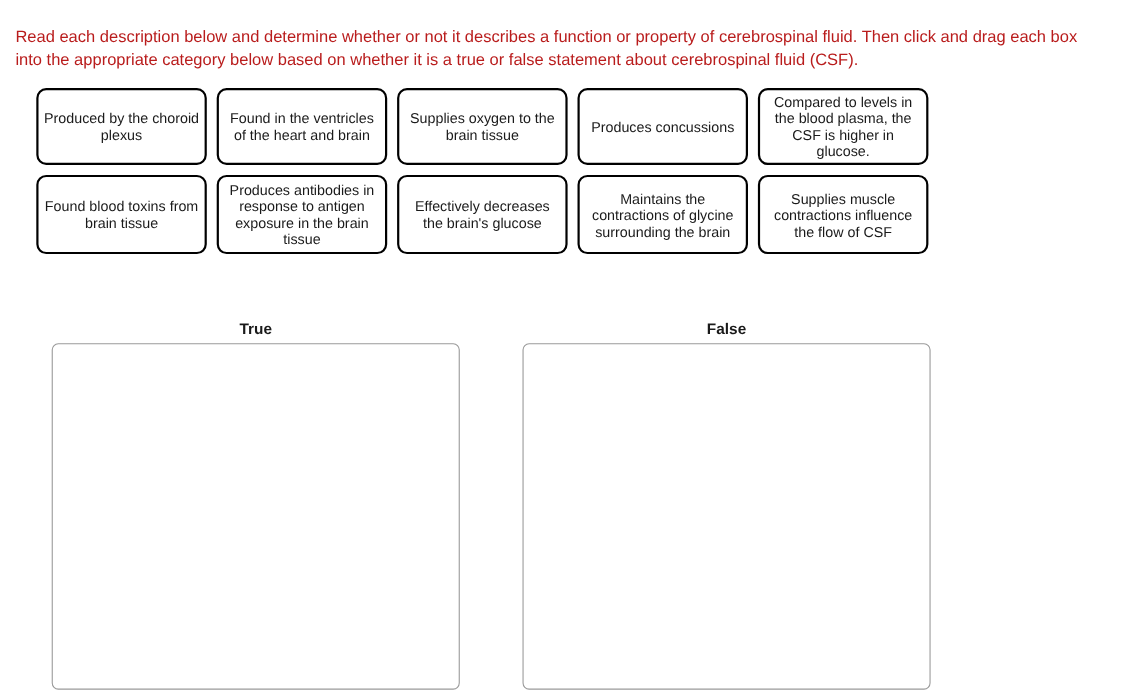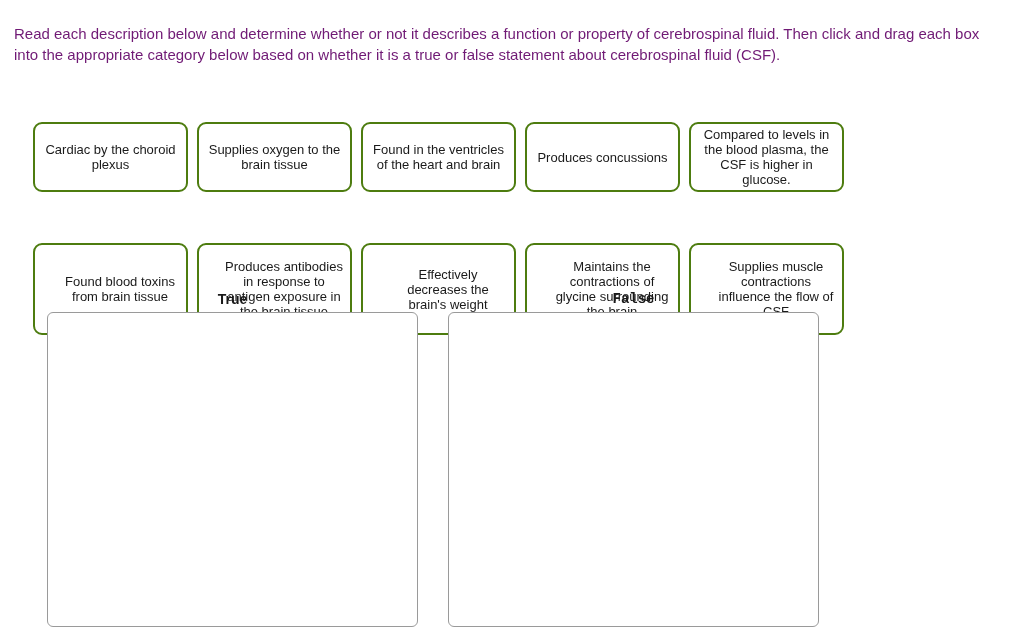--- a/index.html
+++ b/index.html
@@ -11,60 +11,59 @@
     overflow: hidden;
     position: relative;
   }
   .instructions {
     position: absolute;
     left: 14px;
     top: 23px;
     width: 985px;
     font-size: 15px;
     line-height: 21px;
-    color: #701a75;
+    color: #b91c1c;
   }
   .cards {
     position: absolute;
     left: 33px;
     top: 80px;
     width: 812px;
     display: flex;
     flex-direction: column;
     gap: 9px;
   }
   .card-row {
     display: flex;
     gap: 9px;
   }
   .card {
     width: 155px;
-    border: 2px solid #4d7c0f;
+    border: 2px solid #000000;
     border-radius: 9px;
     background: #ffffff;
     color: #1a1a1a;
     display: flex;
     align-items: center;
     justify-content: center;
     text-align: center;
     font-size: 13px;
     line-height: 15px;
     padding: 3px 5px;
     cursor: grab;
-    margin-top: 42px;
   }
   .card-row.row-1 .card { height: 70px; }
-  .card-row.row-2 .card { height: 92px; padding-left: 24px; }
+  .card-row.row-2 .card { height: 72px; }
   .category {
     position: absolute;
     top: 291px;
     width: 371px;
   }
   .category.cat-true  { left: 47px; }
-  .category.cat-false { left: 448px; font-family: Liberation Mono, monospace; }
+  .category.cat-false { left: 475px; }
   .category-label {
     text-align: center;
     font-size: 14px;
     font-weight: bold;
     color: #1a1a1a;
     margin-bottom: 5px;
     line-height: 16px;
   }
   .dropzone {
     height: 315px;
@@ -73,30 +72,30 @@
     background: #ffffff;
   }
 </style>
 </head>
 <body>
 
 <p class="instructions">Read each description below and determine whether or not it describes a function or property of cerebrospinal fluid. Then click and drag each box into the appropriate category below based on whether it is a true or false statement about cerebrospinal fluid (CSF).</p>
 
 <div class="cards">
   <div class="card-row row-1">
-    <div class="card">Cardiac by the choroid plexus</div>
+    <div class="card">Produced by the choroid plexus</div>
+    <div class="card">Found in the ventricles of the heart and brain</div>
     <div class="card">Supplies oxygen to the brain tissue</div>
-    <div class="card">Found in the ventricles of the heart and brain</div>
     <div class="card">Produces concussions</div>
     <div class="card">Compared to levels in the blood plasma, the CSF is higher in glucose.</div>
   </div>
   <div class="card-row row-2">
     <div class="card">Found blood toxins from brain tissue</div>
     <div class="card">Produces antibodies in response to antigen exposure in the brain tissue</div>
-    <div class="card">Effectively decreases the brain's weight</div>
+    <div class="card">Effectively decreases the brain's glucose</div>
     <div class="card">Maintains the contractions of glycine surrounding the brain</div>
     <div class="card">Supplies muscle contractions influence the flow of CSF</div>
   </div>
 </div>
 
 <div class="category cat-true">
   <div class="category-label">True</div>
   <div class="dropzone"></div>
 </div>
 

